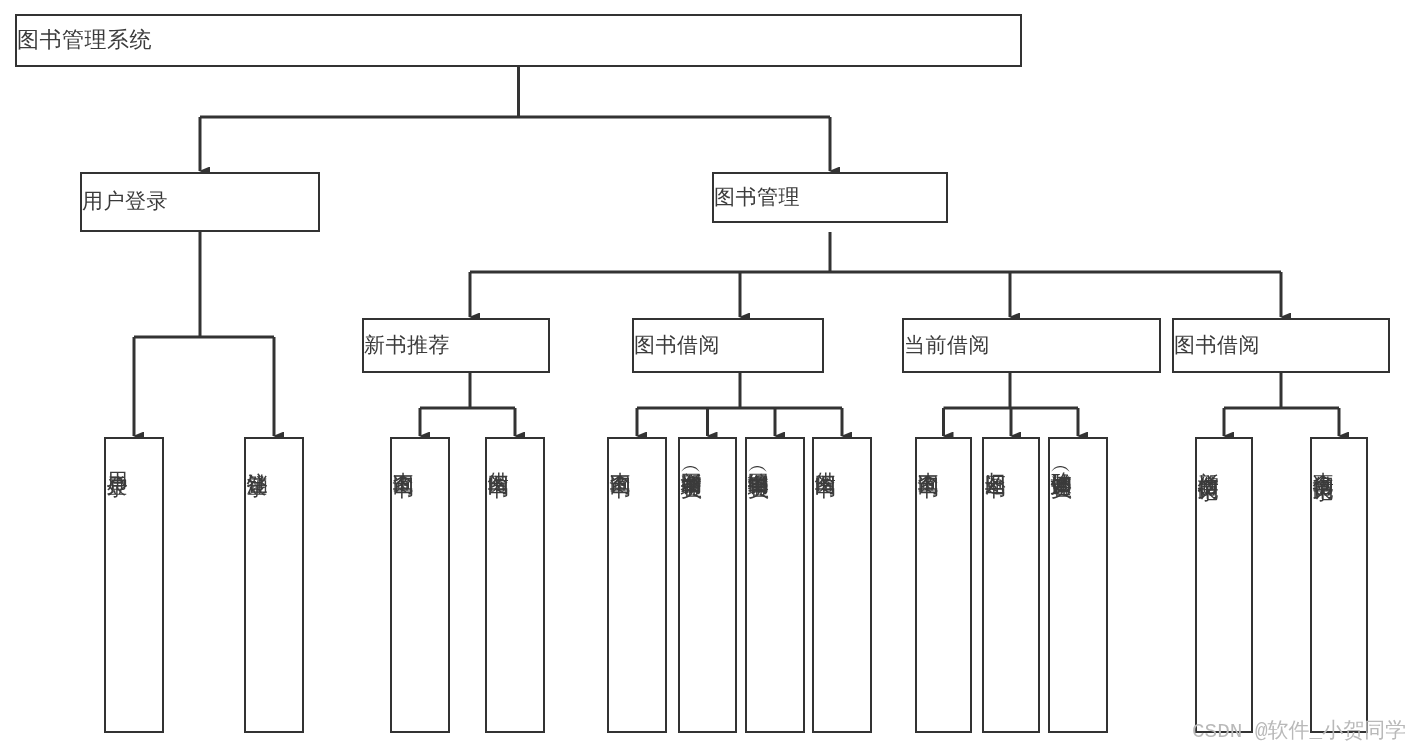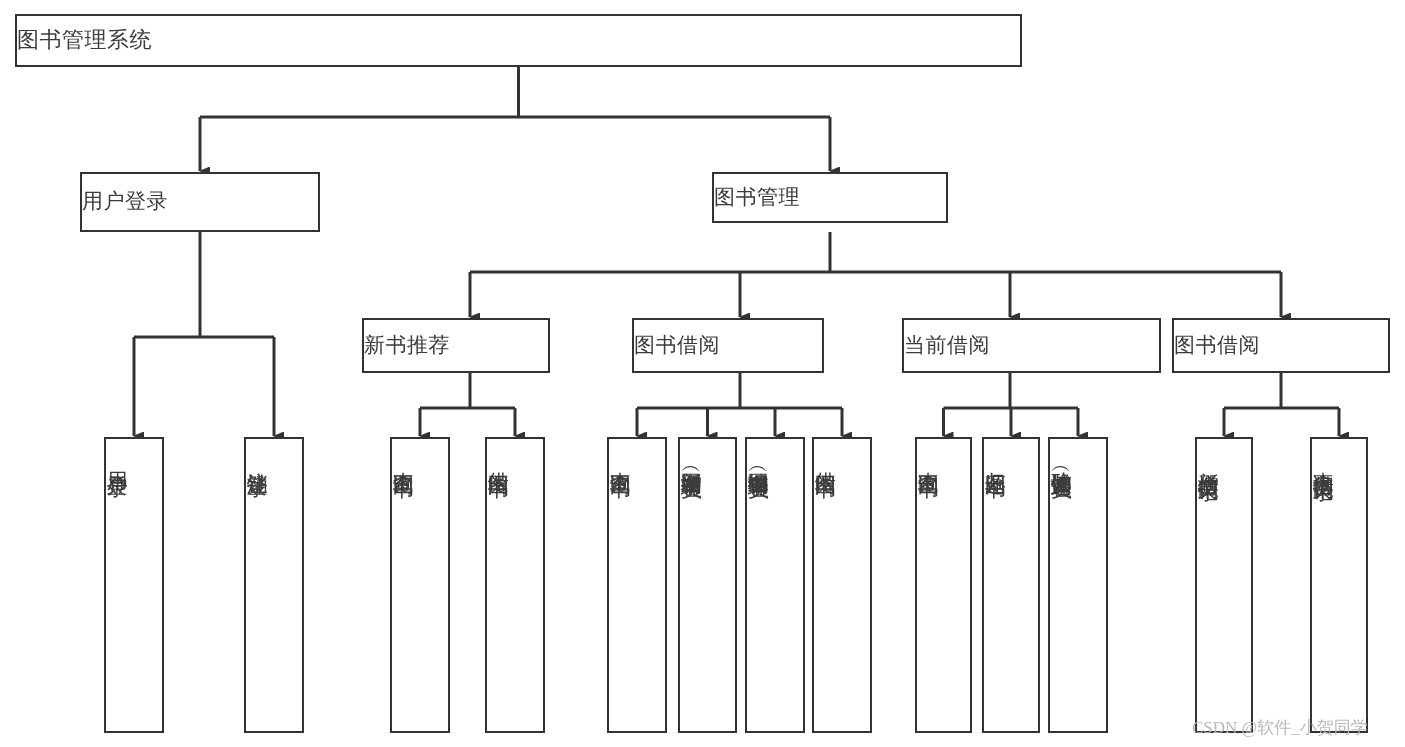--- a/index.html
+++ b/index.html
@@ -61,22 +61,22 @@
     line-height: 1.06;
     letter-spacing: 2px;
     white-space: normal;
   }
   .node-box.vertical.tall .node-label {
     letter-spacing: 1px;
   }
   .watermark {
     position: absolute;
     color: #b9b9b9;
-    font-size: 17px;
-    font-family: Liberation Serif, serif;
+    font-size: 21px;
+    font-family: Liberation Mono, monospace;
     white-space: nowrap;
     pointer-events: none;
     user-select: none;
   }
 </style>
 </head>
 <body>
 
 <div id="diagram-root">
   <svg id="tree-svg" viewBox="0 0 1405 747">

